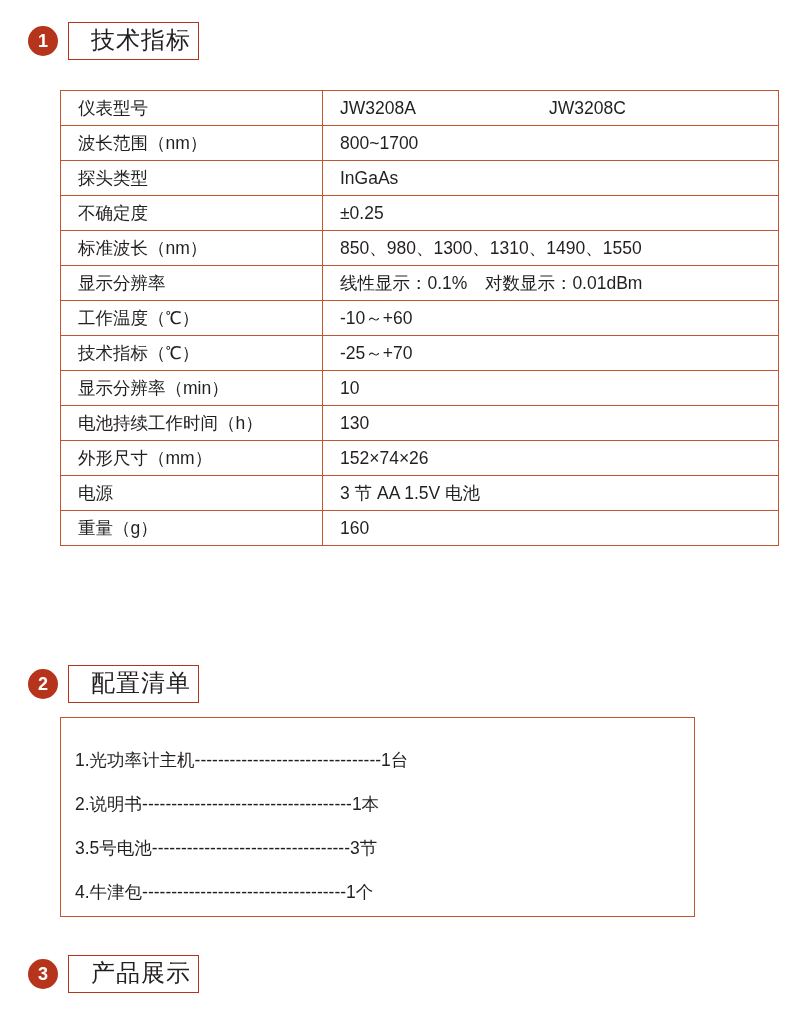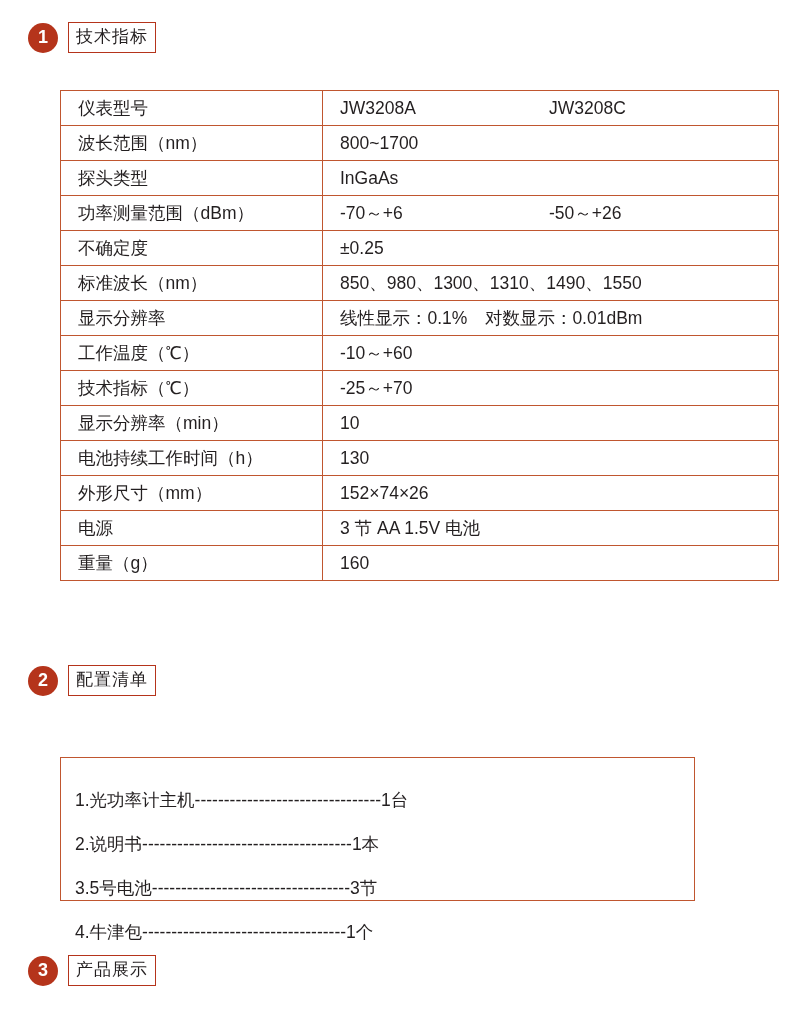--- a/index.html
+++ b/index.html
@@ -33,23 +33,23 @@
     font-weight: bold;
     display: flex;
     align-items: center;
     justify-content: center;
     flex: 0 0 auto;
     font-family: "Liberation Sans", sans-serif;
   }
   .head-title {
     border: 1px solid #b5341b;
     color: #231f20;
-    font-size: 17px;
+    font-size: 24px;
     line-height: 1;
-    padding: 5px 7px 7px 7px;
+    padding: 5px 7px 7px 22px;
     letter-spacing: 1px;
     white-space: nowrap;
   }
 
   #sec1-head { position: absolute; left: 28px; top: 22px; }
   #sec2-head { position: absolute; left: 28px; top: 665px; }
   #sec3-head { position: absolute; left: 28px; top: 955px; }
 
   
   .spec-table {
@@ -75,24 +75,23 @@
   .val-wrap { display: flex; align-items: center; gap: 13px; }
   .val-a { display: inline-block; min-width: 196px; }
   .val-b { display: inline-block; }
 
   
   .config-box {
     position: absolute;
     left: 60px;
     top: 717px;
     width: 635px;
-    height: 144px;
+    height: 200px;
     border: 1px solid #c0562f;
     padding: 20px 0 0 0;
-    margin-top: 40px;
   }
   .config-row {
     font-size: 17.5px;
     color: #231f20;
     height: 44px;
     line-height: 44px;
     padding-left: 14px;
     white-space: nowrap;
     overflow: hidden;
   }
@@ -128,29 +127,20 @@
     <tr>
       <td class="label">探头类型</td>
       <td class="value">
         <span class="val-wrap">
           <span class="val-a">InGaAs</span>
           <span class="val-b"></span>
         </span>
       </td>
     </tr>
     <tr>
-      <td class="label">功率测量范围（dBm）</td>
-      <td class="value">
-        <span class="val-wrap">
-          <span class="val-a">-70～+6</span>
-          <span class="val-b">-50～+26</span>
-        </span>
-      </td>
-    </tr>
-    <tr>
       <td class="label">不确定度</td>
       <td class="value">
         <span class="val-wrap">
           <span class="val-a">±0.25</span>
           <span class="val-b"></span>
         </span>
       </td>
     </tr>
     <tr>
       <td class="label">标准波长（nm）</td>

